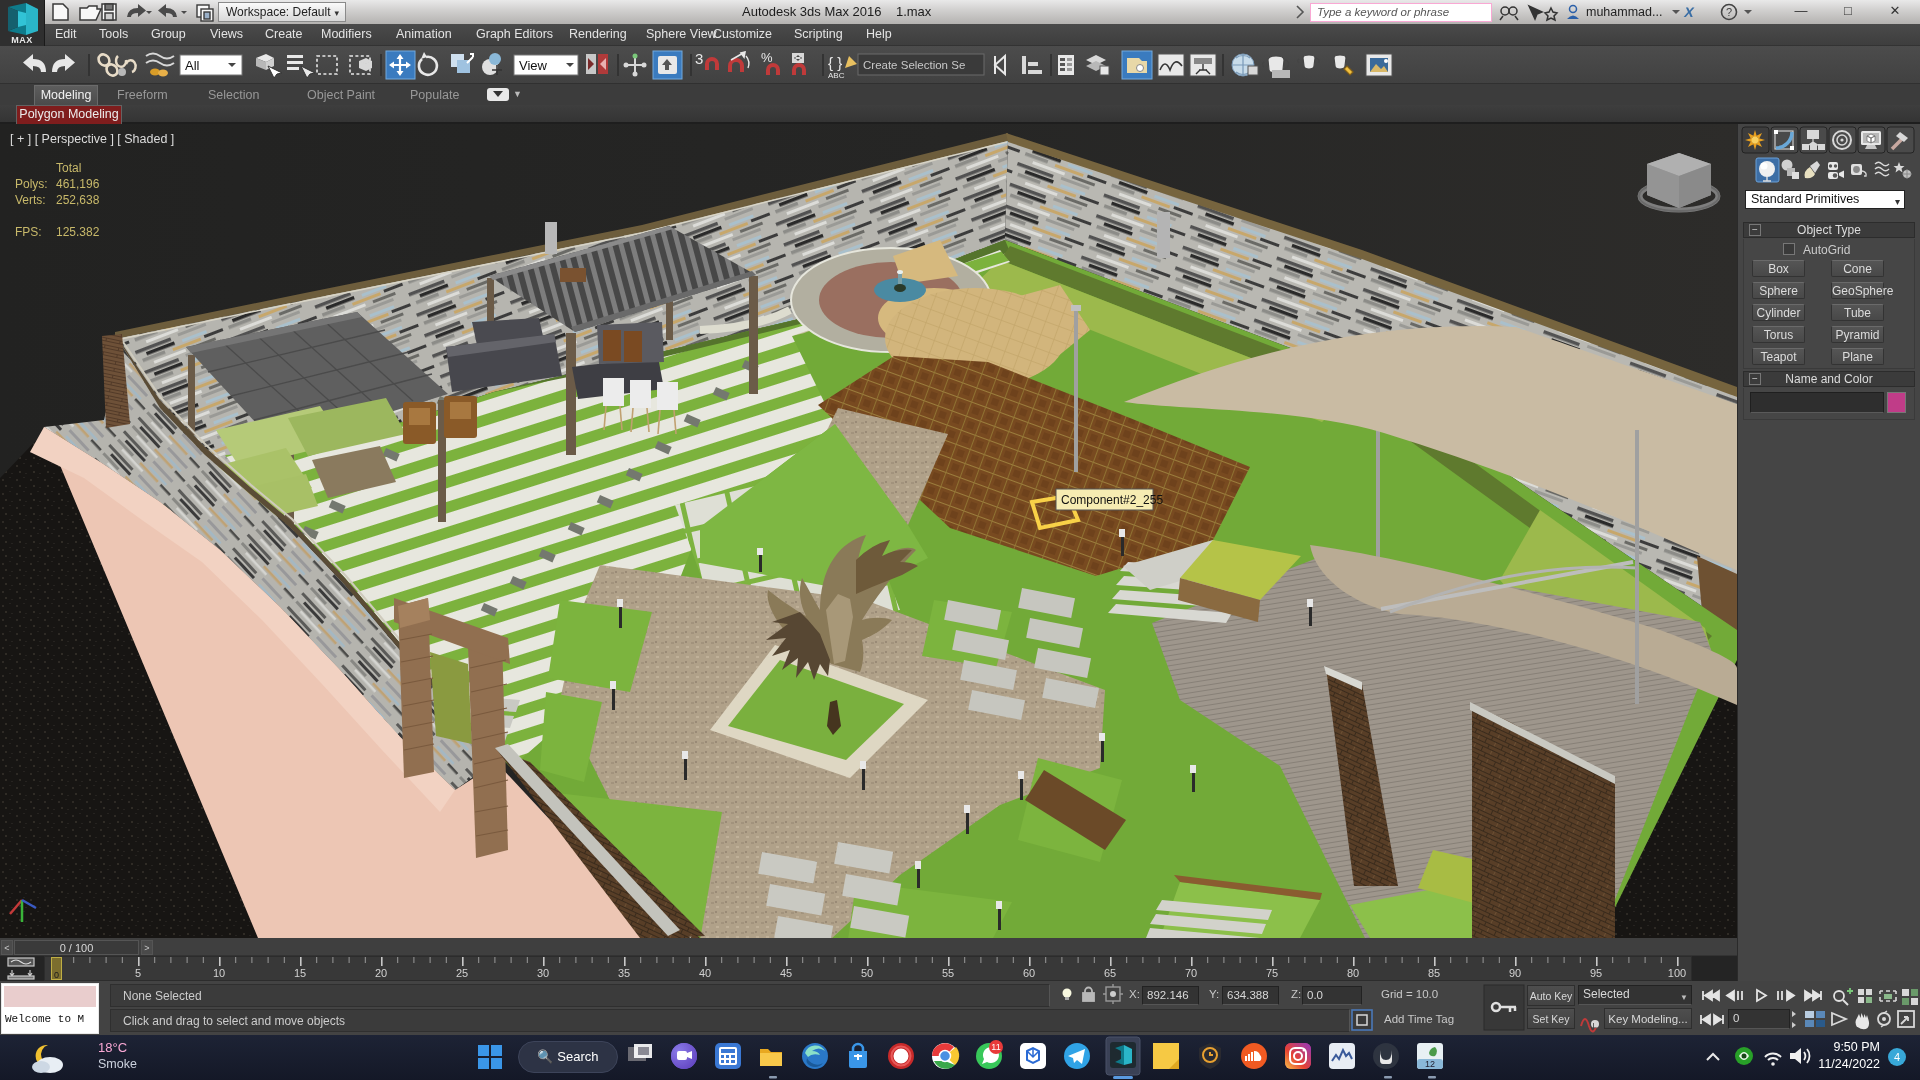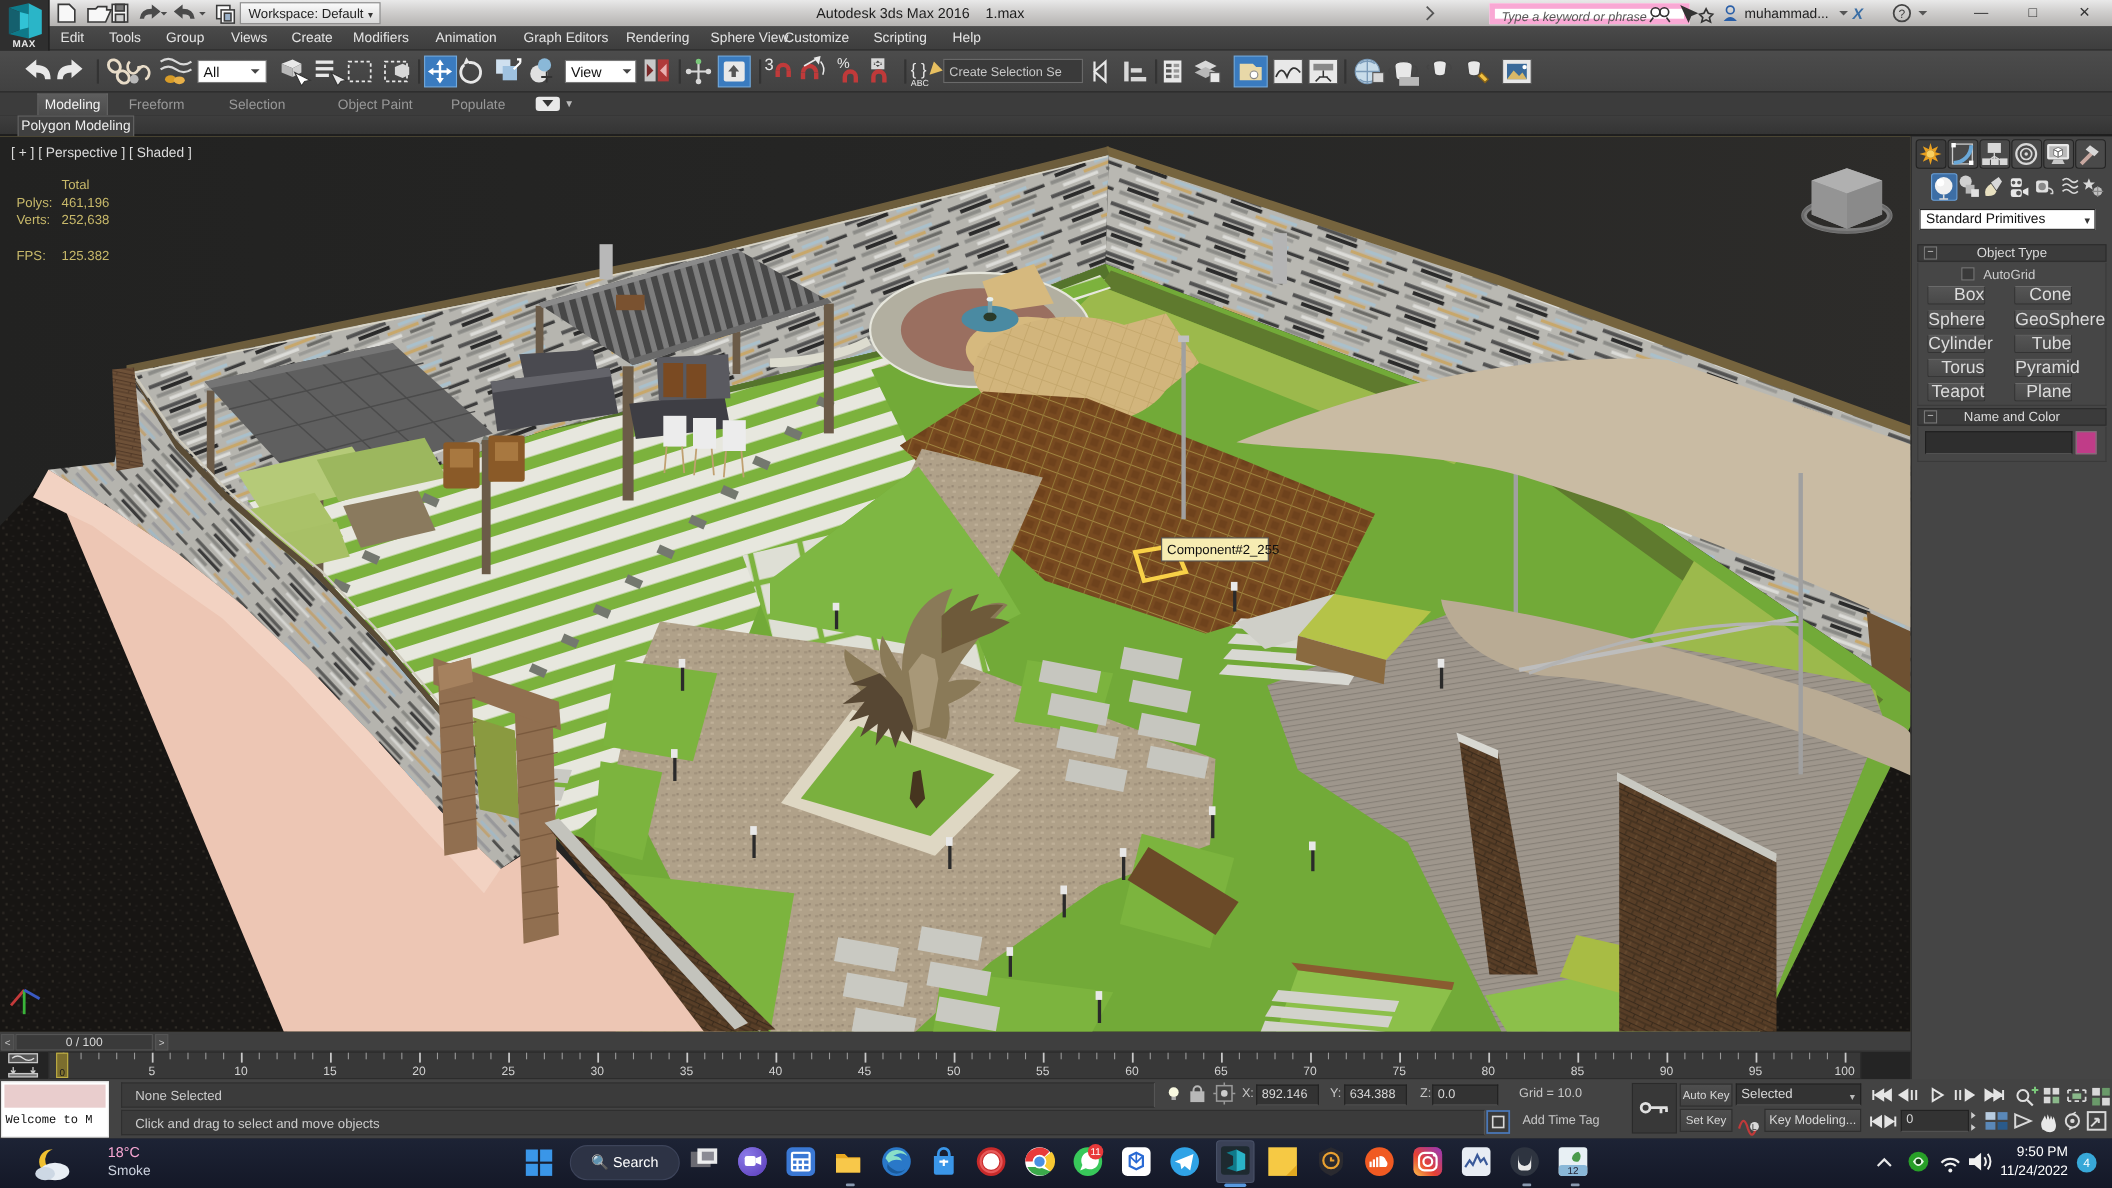--- a/index.html
+++ b/index.html
@@ -6,44 +6,44 @@
 html,body { width:1920px; height:1080px; overflow:hidden; background:#242424; font-family:"Liberation Sans", sans-serif; }
 .abs { position:absolute; }
 #stage { position:relative; width:1920px; height:1080px; }
 
 #titlebar { left:0; top:0; width:1920px; height:24px; background:linear-gradient(180deg,#e9e9e9 0%,#d2d1d0 40%,#b4b2b0 100%); }
 #logo { left:0; top:0; width:45px; height:46px; background:#2f2f2f; border-right:1px solid #1a1a1a; z-index:30; }
 #logo .max { position:absolute; left:0; bottom:1px; width:100%; text-align:center; color:#e8e8e8; font-size:9px; font-weight:bold; letter-spacing:.5px; }
 #wsdrop { left:218px; top:2px; width:128px; height:20px; background:linear-gradient(#fafafa,#d8d8d8); border:1px solid #8a8a8a; font-size:12px; color:#222; line-height:18px; padding-left:7px; }
 #wsdrop:after { content:"▾"; position:absolute; right:6px; top:1px; font-size:9px; color:#333; }
 #apptitle { left:742px; top:4px; font-size:13px; color:#1c1c1c; }
-#searchbox { left:1310px; top:3px; width:182px; height:19px; background:#fff; border:5px solid #f9a8d4; font-style:italic; font-size:11.5px; color:#555; line-height:17px; padding-left:6px;margin-left:44px; }
+#searchbox { left:1310px; top:3px; width:182px; height:19px; background:#fff; border:1px solid #f9a8d4; font-style:italic; font-size:11.5px; color:#555; line-height:17px; padding-left:6px; }
 
 .winbtn { top:0px; width:30px; height:23px; color:#333; font-size:13px; text-align:center; line-height:22px; }
 
 #menubar { left:0; top:24px; width:1920px; height:22px; background:linear-gradient(#4a4a4a,#3e3e3e); border-bottom:1px solid #333; }
 .mitem { top:27px; font-size:12.5px; color:#e4e4e4; }
 
 #toolbar { left:0; top:46px; width:1920px; height:38px; background:linear-gradient(#4c4c4c,#414141); border-bottom:1px solid #303030; }
 
 #ribbon { left:0; top:84px; width:1920px; height:21px; background:#3c3c3c; }
 #rtab-active { left:34px; top:85px; width:64px; height:20px; background:linear-gradient(#5d5d5d,#4b4b4b); border:1px solid #6a6a6a; border-bottom:none; color:#f2f2f2; font-size:12.5px; text-align:center; line-height:19px; }
 .rtab { top:88px; font-size:12.5px; color:#989898; }
 #polyrow { left:0; top:105px; width:1920px; height:19px; background:linear-gradient(#3e3e3e,#343434); border-bottom:2px solid #1e1e1e; }
-#polytab { left:16px; top:105px; width:106px; height:26px; background:#404040; border:1px solid #636363; color:#ececec; font-size:12.5px; line-height:17px; text-align:center; }
+#polytab { left:16px; top:105px; width:106px; height:26px; background:#7f1d1d; border:1px solid #636363; color:#ececec; font-size:12.5px; line-height:17px; text-align:center; }
 
 #vpborder { left:0; top:124px; width:1737px; height:814px; border:2px solid #7d7147; background:#242424; }
 
 #rpanel { left:1737px; top:124px; width:183px; height:862px; background:#454545; border-left:1px solid #2a2a2a; }
 #primdrop { left:1745px; top:190px; width:160px; height:19px; background:#fff; border:1px solid #222; font-size:12.5px; color:#111; line-height:17px; padding-left:5px; }
 #primdrop:after { content:"▾"; position:absolute; right:4px; top:2px; font-size:10px; color:#333; }
 .rollhead { left:1743px; width:172px; height:16px; background:#3b3b3b; border:1px solid #2c2c2c; color:#dcdcdc; font-size:12px; text-align:center; line-height:15px; }
 .rollhead .minus { position:absolute; left:5px; top:1px; width:12px; height:12px; border:1px solid #777; color:#ccc; font-size:10px; line-height:10px; text-align:center; }
 .rollbody { left:1743px; width:172px; background:#464646; border:1px solid #3a3a3a; border-top:none; }
-.obtn { width:53px; height:17px; background:linear-gradient(#555,#484848); border:1px solid #333; border-top-color:#6a6a6a; border-radius:2px; color:#dcdcdc; font-size:16px; text-align:right; line-height:16px; }
+.obtn { width:53px; height:17px; background:linear-gradient(#555,#484848); border:1px solid #333; border-top-color:#6a6a6a; border-radius:2px; color:#dcdcdc; font-size:12px; text-align:center; line-height:16px; }
 
 #tl-row1 { left:0; top:938px; width:1737px; height:18px; background:#3f3f3f; border-bottom:1px solid #333; }
 #tl-frame { left:14px; top:940px; width:125px; height:15px; background:#3a3a3a; border:1px solid #555; color:#d8d8d8; font-size:11px; text-align:center; line-height:14px; }
 .tl-arrow { top:940px; width:12px; height:15px; background:#4a4a4a; border:1px solid #555; color:#ccc; font-size:9px; text-align:center; line-height:14px; }
 #ruler { left:44px; top:956px; width:1648px; height:25px; background:#383838; border:1px solid #2c2c2c; }
 #thandle { left:51px; top:957px; width:11px; height:23px; background:#7c6e2e; border:1px solid #bfae44; }
 
 #statusbar { left:0; top:981px; width:1920px; height:54px; background:#434343; }
 #miniwin { left:1px; top:983px; width:98px; height:51px; background:#fff; border:1px solid #e8e8e8; }
 #miniwin .pink { position:absolute; left:2px; top:2px; width:92px; height:21px; background:#e9cdcd; }

